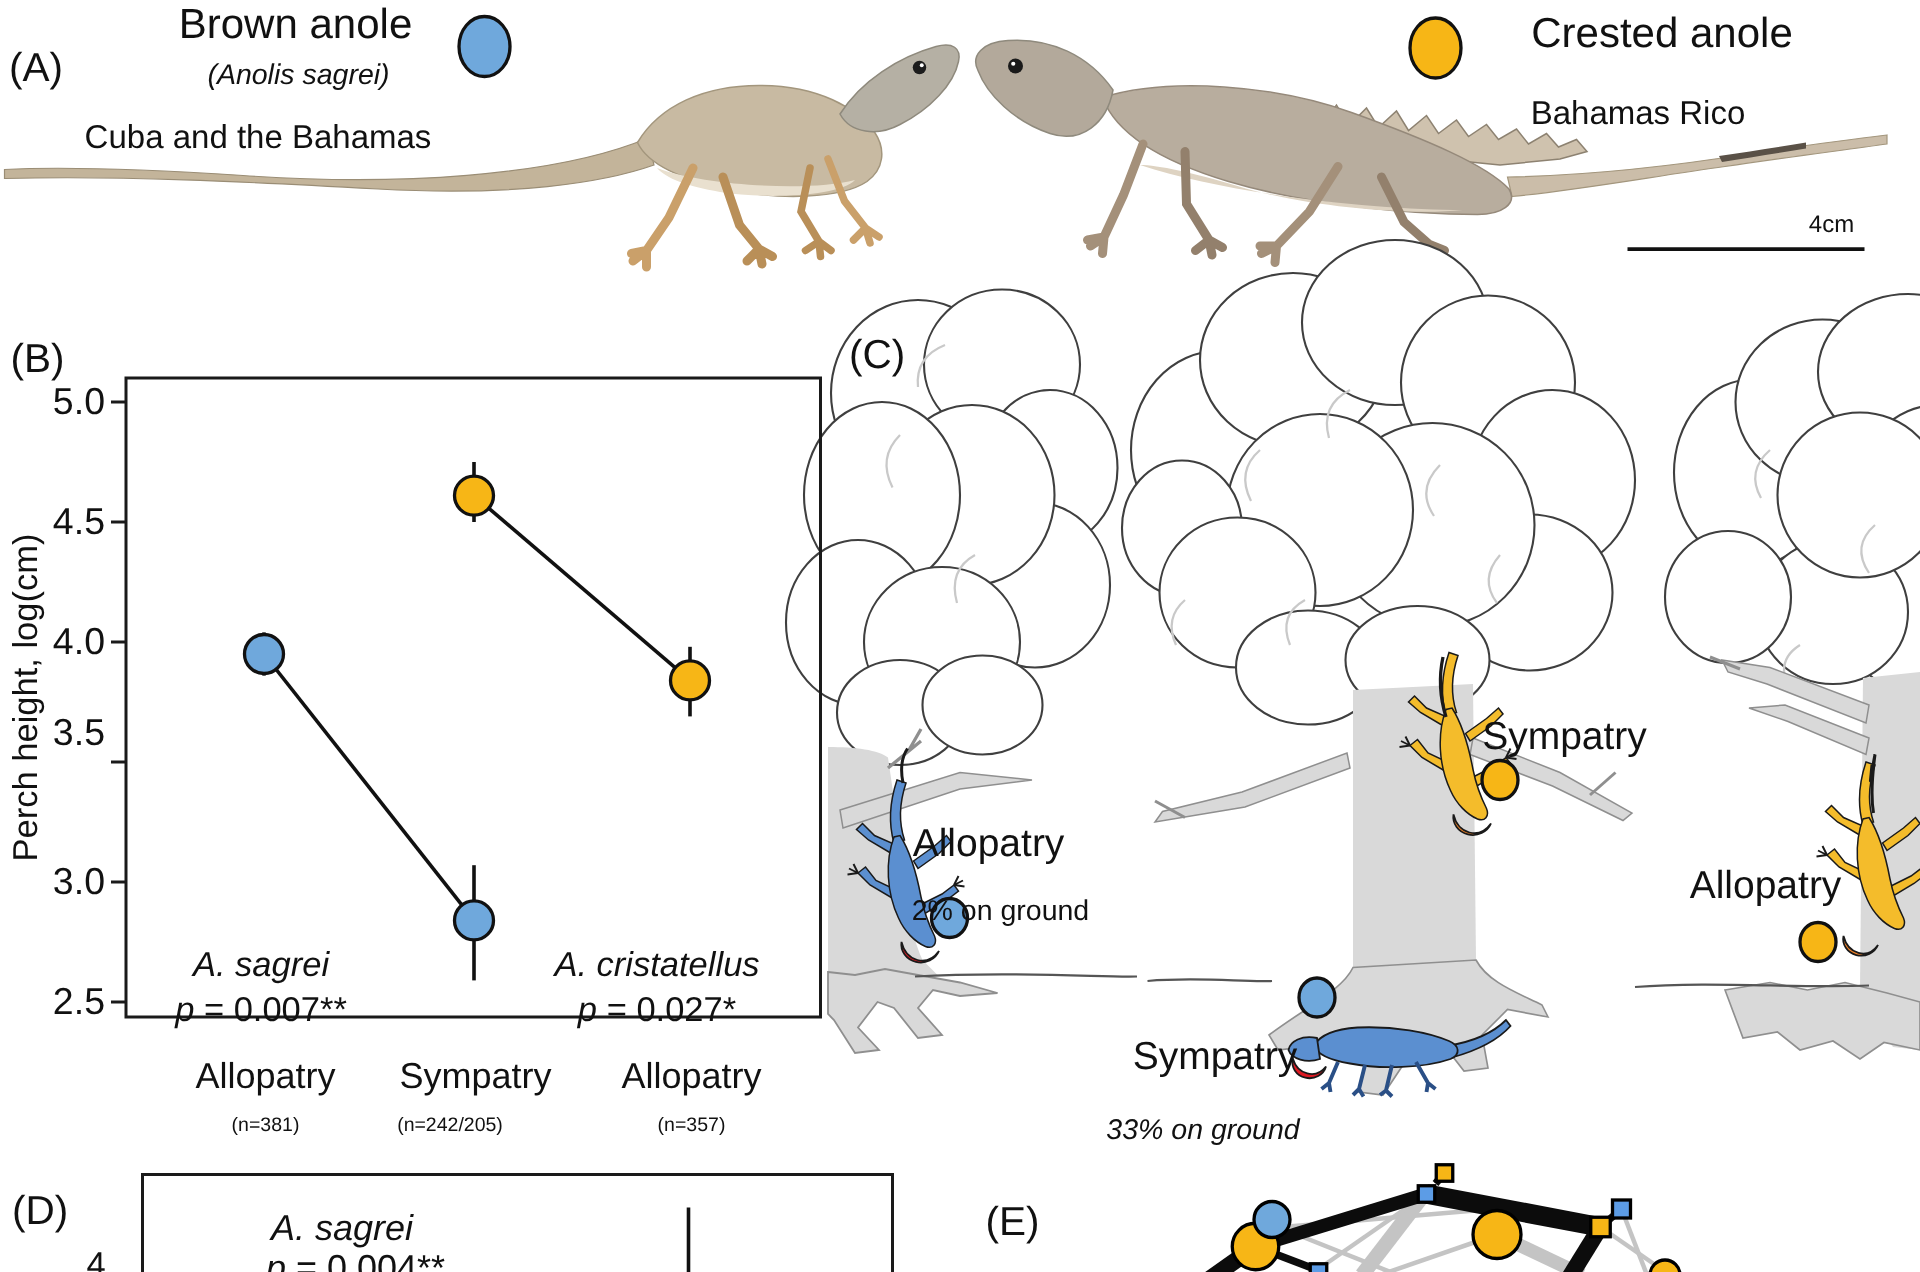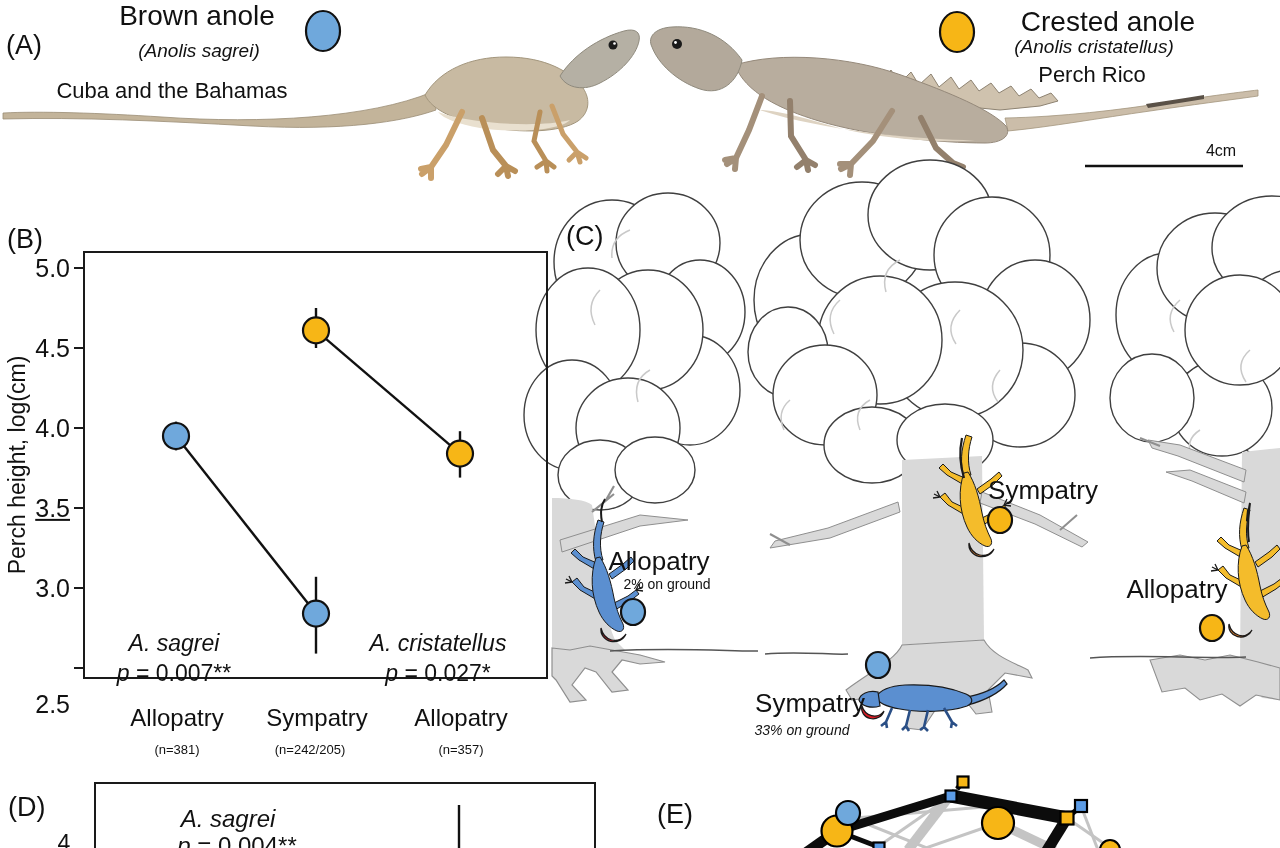--- a/index.html
+++ b/index.html
@@ -13,21 +13,21 @@
   .it{font-style:italic;}
   .leg-name{font-size:28px;}
   .leg-sp{font-size:19px;font-style:italic;}
   .leg-region{font-size:22px;}
   .ann{font-size:23px;}
   .ylab{transform:translate(-50%,-50%) rotate(-90deg);font-size:23px;}
   .cat{font-size:24px;}
   .catn{font-size:13px;}
   .ytick{font-size:25px;transform:translate(-100%,-50%);}
   .c-main{font-size:26px;}
-  .c-sub{font-size:14px;}
+  .c-sub{font-size:19px;margin-top:24px;}
   .d-ann{font-size:24px;}
   .scale{font-size:16px;}
 </style>
 </head>
 <body>
 
 <div id="stage">
 
 <svg id="gfx" width="1280" height="848" viewBox="0 0 1280 848">
   <defs>
@@ -226,44 +226,43 @@
 <div class="tl panel-label" style="left:6px;top:30px">(A)</div>
 <div class="tl panel-label" style="left:7px;top:224px">(B)</div>
 <div class="tl panel-label" style="left:566px;top:221px">(C)</div>
 <div class="tl panel-label" style="left:8px;top:792px">(D)</div>
 <div class="tl panel-label" style="left:657px;top:799px">(E)</div>
 
 <div class="t leg-name" style="left:197px;top:16px">Brown anole</div>
 <div class="t leg-sp" style="left:199px;top:51px">(Anolis sagrei)</div>
 <div class="t leg-region" style="left:172px;top:91px">Cuba and the Bahamas</div>
 <div class="t leg-name" style="left:1108px;top:22px">Crested anole</div>
-<div class="t leg-sp" style="left:1094px;top:47px">(Anolis cristatellus)</div>
-<div class="t leg-region" style="left:1092px;top:75px">Perch Rico</div>
+<div class="t leg-region" style="left:1092px;top:75px">Bahamas Rico</div>
 <div class="t scale" style="left:1221px;top:151px">4cm</div>
 
 <div class="t ylab" style="left:17px;top:465px">Perch height, log(cm)</div>
 <div class="t ann it" style="left:174px;top:643px">A. sagrei</div>
 <div class="t ann" style="left:174px;top:673px"><span class="it">p</span><span> = 0.007**</span></div>
 <div class="t ann it" style="left:438px;top:643px">A. cristatellus</div>
 <div class="t ann" style="left:438px;top:673px"><span class="it">p</span><span> = 0.027*</span></div>
 
 <div class="t d-ann it" style="left:228px;top:819px">A. sagrei</div>
 <div class="t d-ann" style="left:237px;top:846px"><span class="it">p</span><span> = 0.004**</span></div>
 <div class="t ann" style="left:64px;top:843px">4</div>
 
 <div class="t ytick" style="left: 70px; top: 268px; transform: translate(-100%, -50%);">5.0</div>
     <div class="t ytick" style="left: 70px; top: 348px; transform: translate(-100%, -50%);">4.5</div>
     <div class="t ytick" style="left: 70px; top: 428px; transform: translate(-100%, -50%);">4.0</div>
-    <div class="t ytick" style="left: 70px; top: 508px; transform: translate(-100%, -50%); text-decoration: underline;">3.5</div>
+    <div class="t ytick" style="left: 70px; top: 489px; transform: translate(-100%, -50%);">3.5</div>
     <div class="t ytick" style="left: 70px; top: 588px; transform: translate(-100%, -50%);">3.0</div>
-    <div class="t ytick" style="left: 70px; top: 668px; transform: translate(-100%, -50%); margin-top: 36px;">2.5</div>
+    <div class="t ytick" style="left: 70px; top: 668px; transform: translate(-100%, -50%);">2.5</div>
     <div class="t cat" style="left: 177px; top: 718px;">Allopatry</div>
     <div class="t catn" style="left: 177px; top: 750px;">(n=381)</div>
     <div class="t cat" style="left: 317px; top: 718px;">Sympatry</div>
-    <div class="t catn" style="left: 310px; top: 750px;">(n=242/205)</div>
+    <div class="t catn" style="left: 300px; top: 750px;">(n=242/205)</div>
     <div class="t cat" style="left: 461px; top: 718px;">Allopatry</div>
     <div class="t catn" style="left: 461px; top: 750px;">(n=357)</div>
     <div class="t c-main" style="left: 659px; top: 562px;">Allopatry</div>
     <div class="t c-sub" style="left: 667px; top: 584px;">2% on ground</div>
     <div class="t c-main" style="left: 1043px; top: 491px;">Sympatry</div>
     <div class="t c-main" style="left: 810px; top: 704px;">Sympatry</div>
     <div class="t c-sub" style="left: 802px; top: 730px; font-style: italic;">33% on ground</div>
     <div class="t c-main" style="left: 1177px; top: 590px;">Allopatry</div>
   </div>
 

